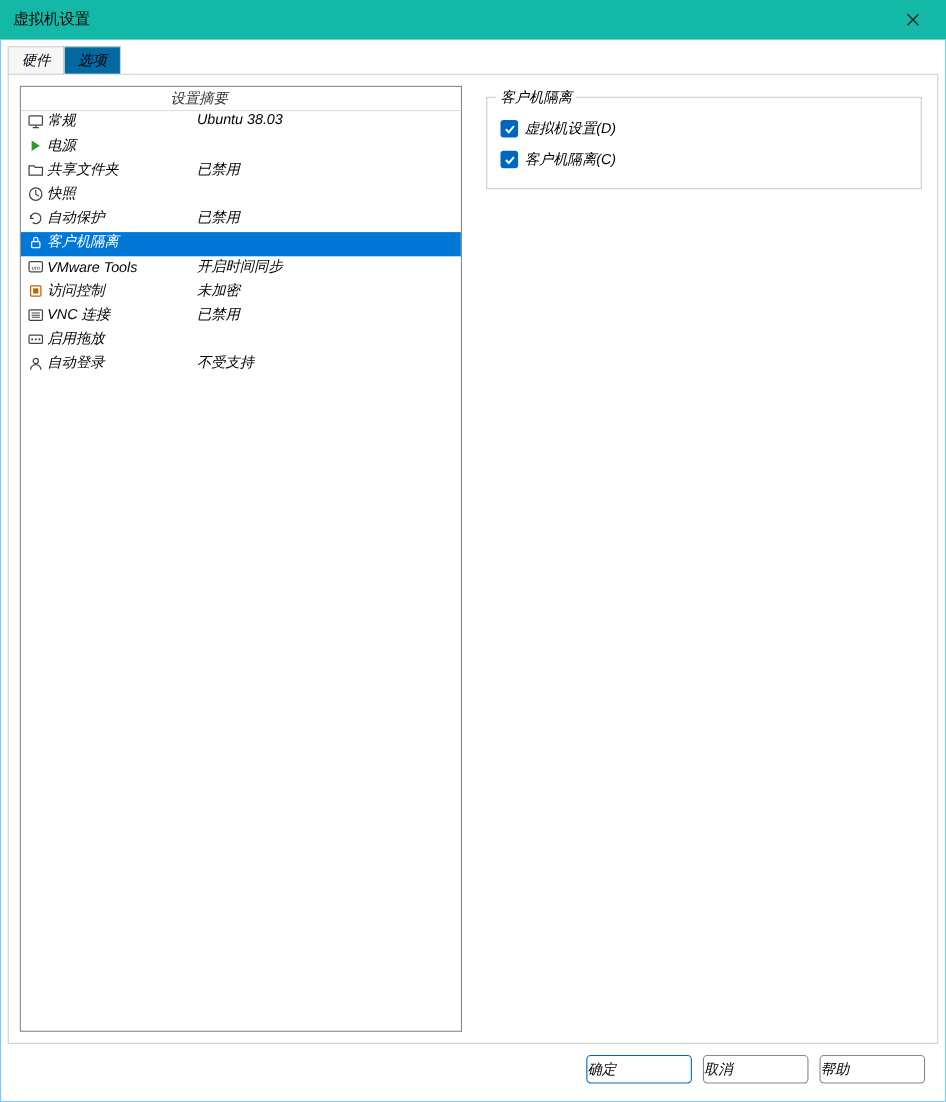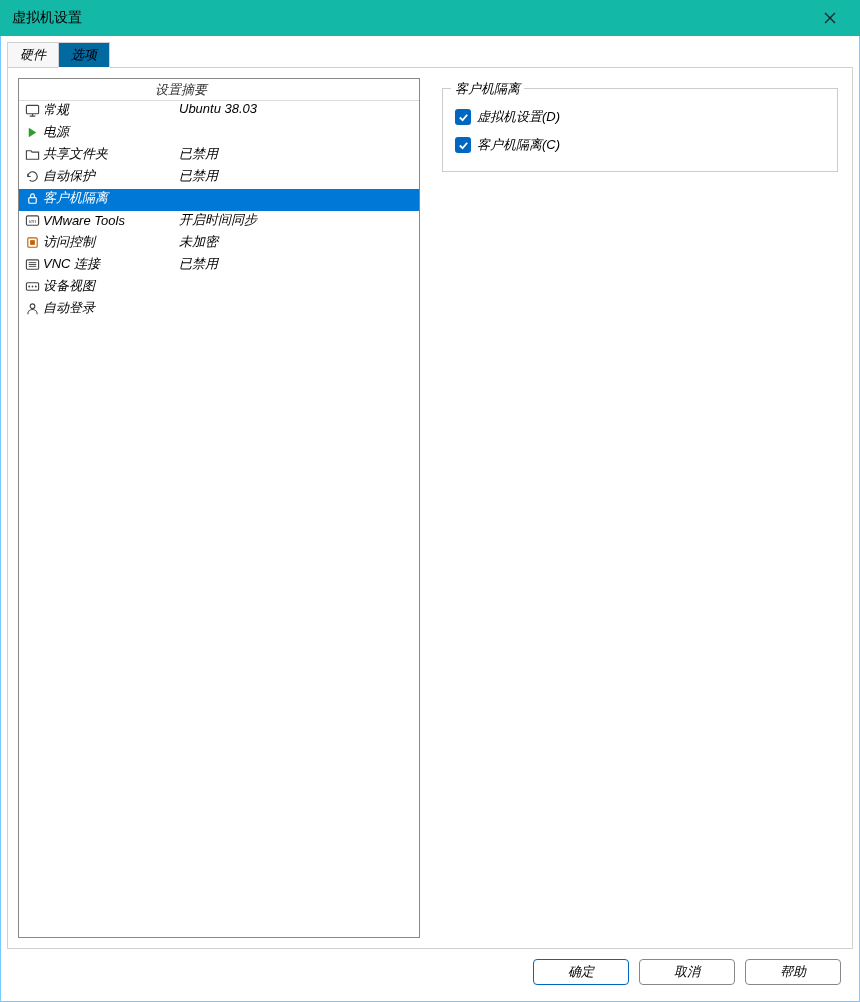--- a/index.html
+++ b/index.html
@@ -149,21 +149,20 @@
     }
     .btn {
       min-width: 96px;
       height: 26px;
       border: 1px solid #888;
       border-radius: 4px;
       background: #fff;
       cursor: pointer;
       display: flex;
       align-items: center;
-      justify-content: center;
     }
     .btn.primary {
       border: 1px solid #0067c0;
     }
     svg { display: block; }
   </style>
 </head>
 <body>
 
 <div class="titlebar">
@@ -219,20 +218,32 @@
                 </svg>
               </span>
       <span>共享文件夹</span>
     </div>
     <div class="col1">已禁用</div>
           </div>
           <div class="list-row">
     <div class="col0">
       <span class="icon">
                 <svg width="15" height="15" viewBox="0 0 16 16">
+                  <circle cx="8" cy="8" r="6" fill="none" stroke="#444" stroke-width="1.2"></circle>
+                  <path d="M8 4v4l3 2" stroke="#444" stroke-width="1.2" fill="none"></path>
+                </svg>
+              </span>
+      <span>快照</span>
+    </div>
+    <div class="col1"></div>
+          </div>
+          <div class="list-row">
+    <div class="col0">
+      <span class="icon">
+                <svg width="15" height="15" viewBox="0 0 16 16">
                   <path d="M3 8a5 5 0 1 1 2 4" fill="none" stroke="#444" stroke-width="1.2"></path>
                   <path d="M3 5v3h3" fill="none" stroke="#444" stroke-width="1.2"></path>
                 </svg>
               </span>
       <span>自动保护</span>
     </div>
     <div class="col1">已禁用</div>
           </div>
           <div class="list-row selected">
     <div class="col0">
@@ -285,34 +296,35 @@
           <div class="list-row">
     <div class="col0">
       <span class="icon">
                 <svg width="15" height="15" viewBox="0 0 16 16">
                   <rect x="1.5" y="4" width="13" height="8" rx="1" fill="none" stroke="#444" stroke-width="1.2"></rect>
                   <circle cx="4.5" cy="8" r="1" fill="#444"></circle>
                   <circle cx="8" cy="8" r="1" fill="#444"></circle>
                   <circle cx="11.5" cy="8" r="1" fill="#444"></circle>
                 </svg>
               </span>
-      <span>设备视图</span>
+      <span>启用拖放</span>
     </div>
     <div class="col1"></div>
           </div>
           <div class="list-row">
     <div class="col0">
       <span class="icon">
                 <svg width="15" height="15" viewBox="0 0 16 16">
                   <circle cx="8" cy="5.5" r="2.5" fill="none" stroke="#444" stroke-width="1.2"></circle>
                   <path d="M3 14c0-2.8 2.2-5 5-5s5 2.2 5 5" fill="none" stroke="#444" stroke-width="1.2"></path>
                 </svg>
               </span>
       <span>自动登录</span>
     </div>
+    <div class="col1">不受支持</div>
           </div>
         </div>
     </div>
 
     <div class="right-panel">
       <div class="groupbox">
         <div class="groupbox-title">客户机隔离</div>
         <div class="check-row">
           <div class="chk">
             <svg width="11" height="11" viewBox="0 0 12 12">

